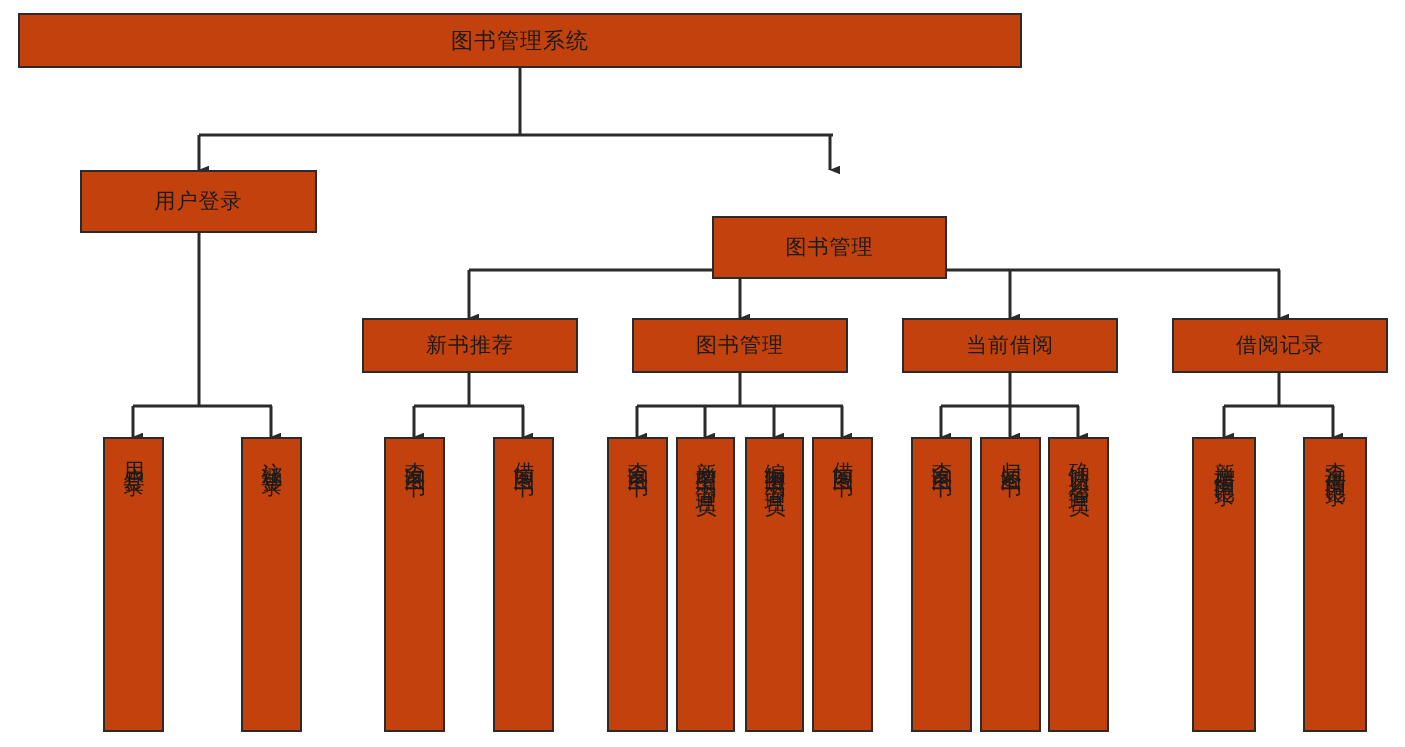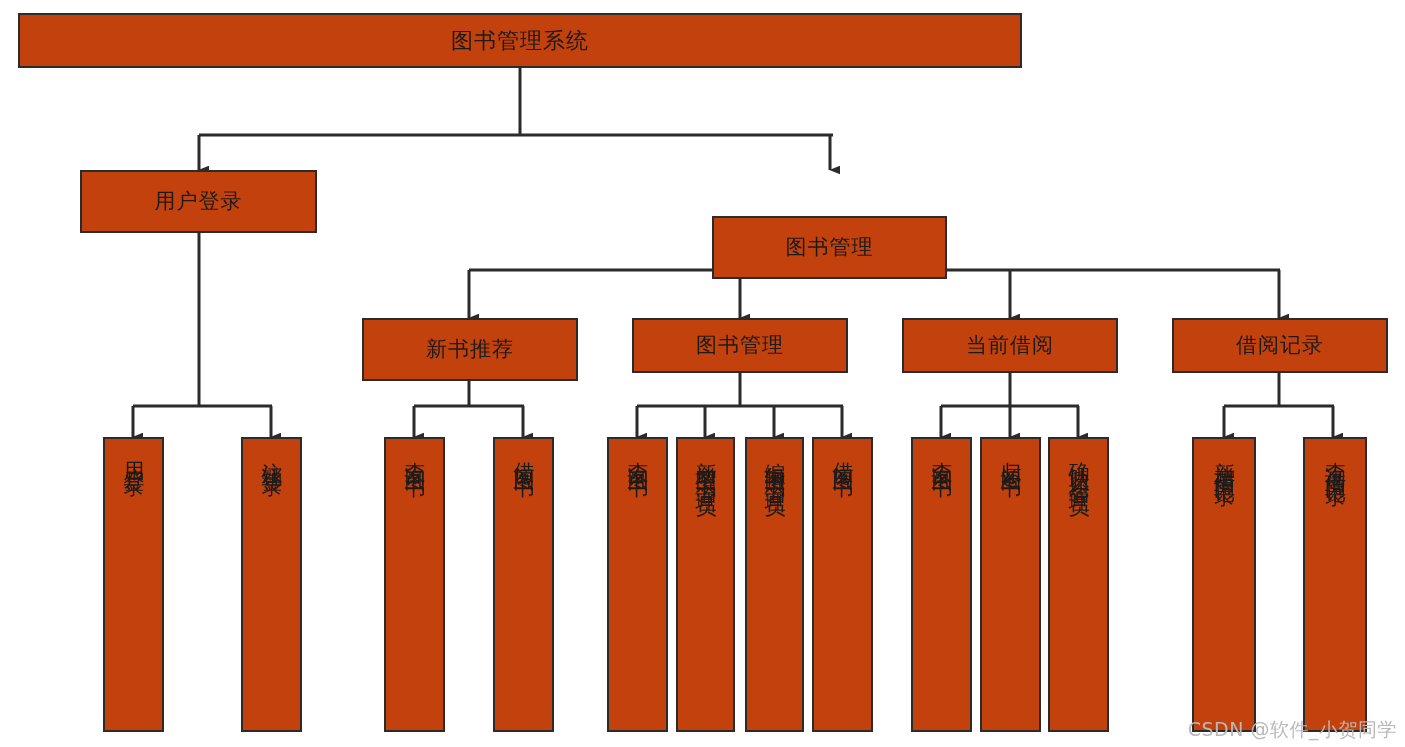--- a/index.html
+++ b/index.html
@@ -115,21 +115,21 @@
     <span class="lbl">图书管理系统</span>
   </div>
 
   <div class="node h-node" style="left:80px;top:170px;width:237px;height:63px;">
     <span class="lbl">用户登录</span>
   </div>
   <div class="node h-node" style="left:712px;top:170px;width:235px;height:63px;margin-top:46px;">
     <span class="lbl">图书管理</span>
   </div>
 
-  <div class="node h-node" style="left:362px;top:318px;width:216px;height:63px;">
+  <div class="node h-node" style="left:362px;top:318px;width:216px;height:55px;">
     <span class="lbl">新书推荐</span>
   </div>
   <div class="node h-node" style="left:632px;top:318px;width:216px;height:55px;">
     <span class="lbl">图书管理</span>
   </div>
   <div class="node h-node" style="left:1172px;top:318px;width:216px;height:55px;">
     <span class="lbl">借阅记录</span>
   </div>
   <div class="node h-node" style="left:902px;top:318px;width:216px;height:55px;">
     <span class="lbl">当前借阅</span>
@@ -172,15 +172,14 @@
     <span class="lbl">确认归还（管理员）</span>
   </div>
 
   <div class="node v-node" style="left:1192px;top:437px;width:64px;height:295px;">
     <span class="lbl">新增借阅记录</span>
   </div>
   <div class="node v-node" style="left:1303px;top:437px;width:64px;height:295px;">
     <span class="lbl">查询借阅记录</span>
   </div>
 
-  <div id="watermark">CSDN @软件_小贺同学</div>
 
 </div>
 
 </body></html>

